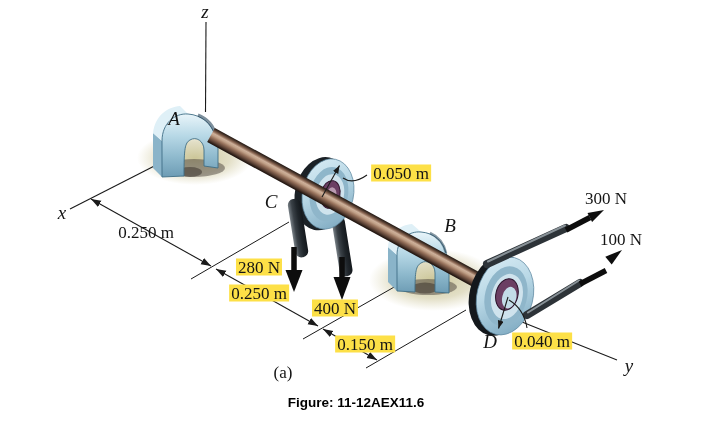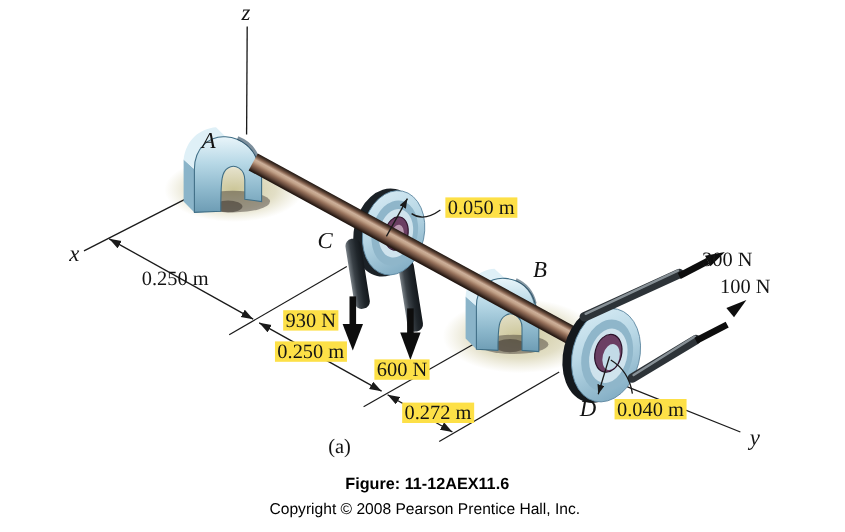--- a/index.html
+++ b/index.html
@@ -166,26 +166,25 @@
 <div class="lbl it" style="left:62px;top:212px">x</div>
 <div class="lbl it" style="left:629px;top:365px">y</div>
 
 <div class="lbl it" style="left:174px;top:118px">A</div>
 <div class="lbl it" style="left:450px;top:225px">B</div>
 <div class="lbl it" style="left:271px;top:201px">C</div>
 <div class="lbl it" style="left:490px;top:341px">D</div>
 
 <div class="lbl" style="left:146px;top:232px">0.250 m</div>
 <div class="lbl bg" style="left:259px;top:293px">0.250 m</div>
-<div class="lbl bg" style="left:365px;top:344px">0.272 m</div>
+<div class="lbl bg" style="left:365px;top:344px">0.150 m</div>
 <div class="lbl bg" style="left:401px;top:173px">0.050 m</div>
 <div class="lbl bg" style="left:542px;top:341px">0.040 m</div>
 
-<div class="lbl bg" style="left:259px;top:267px">930 N</div>
-<div class="lbl bg" style="left:335px;top:308px">600 N</div>
-<div class="lbl" style="left:606px;top:216px">300 N</div>
+<div class="lbl bg" style="left:259px;top:267px">280 N</div>
+<div class="lbl bg" style="left:335px;top:308px">400 N</div>
+<div class="lbl" style="left:606px;top:198px">300 N</div>
 <div class="lbl" style="left:621px;top:239px">100 N</div>
 
 <div class="lbl panel" style="left:283px;top:372px">(a)</div>
 <div class="lbl caption" style="left:356px;top:403px">Figure: 11-12AEX11.6</div>
-<div class="lbl copyright" style="left:354px;top:424px">Copyright © 2008 Pearson Prentice Hall, Inc.</div>
 
 </div>
 
 </body></html>

